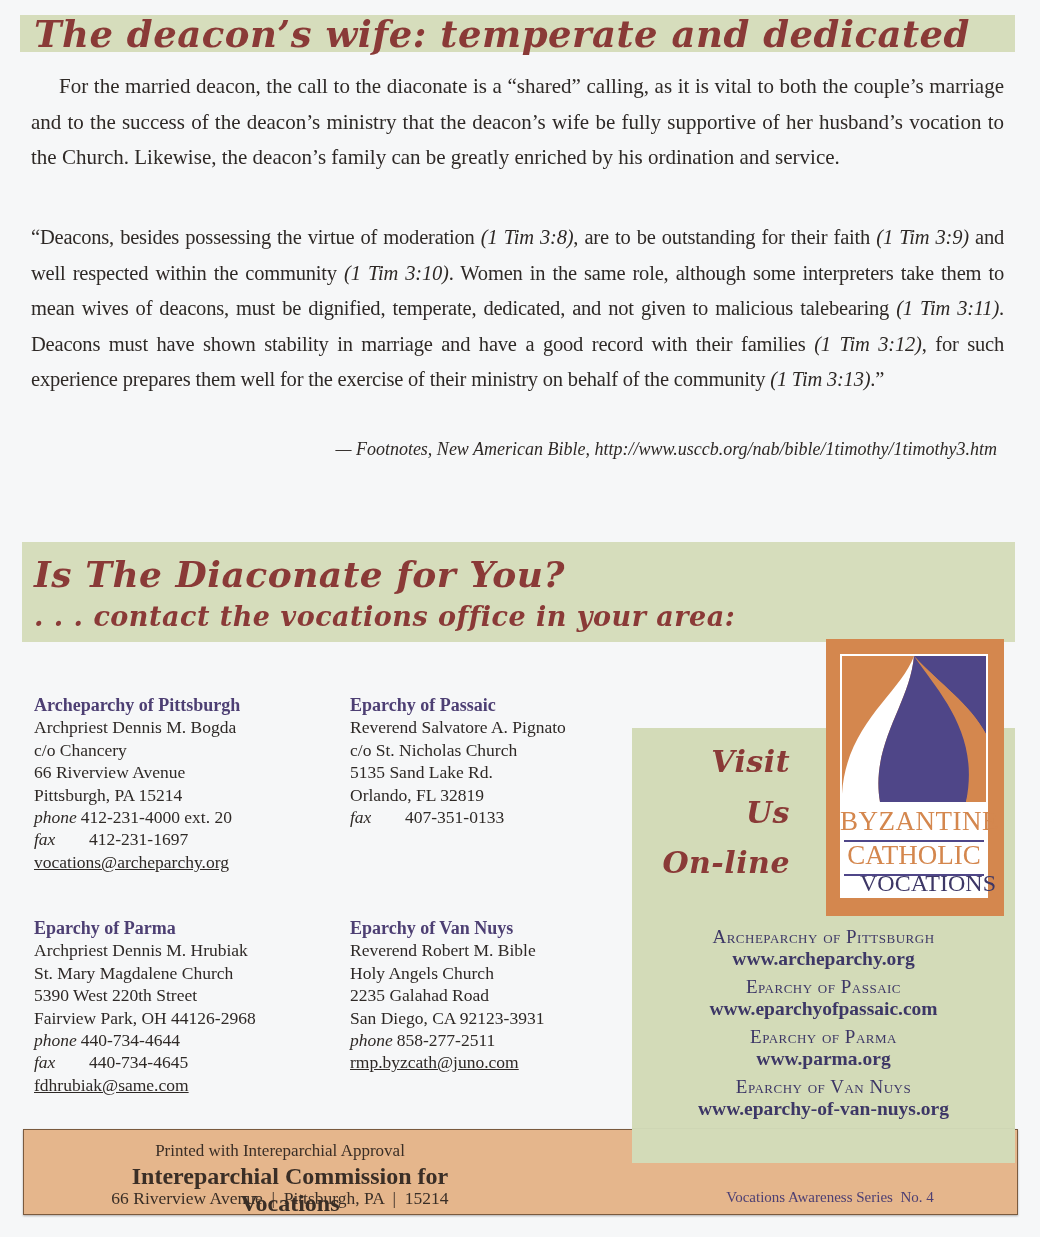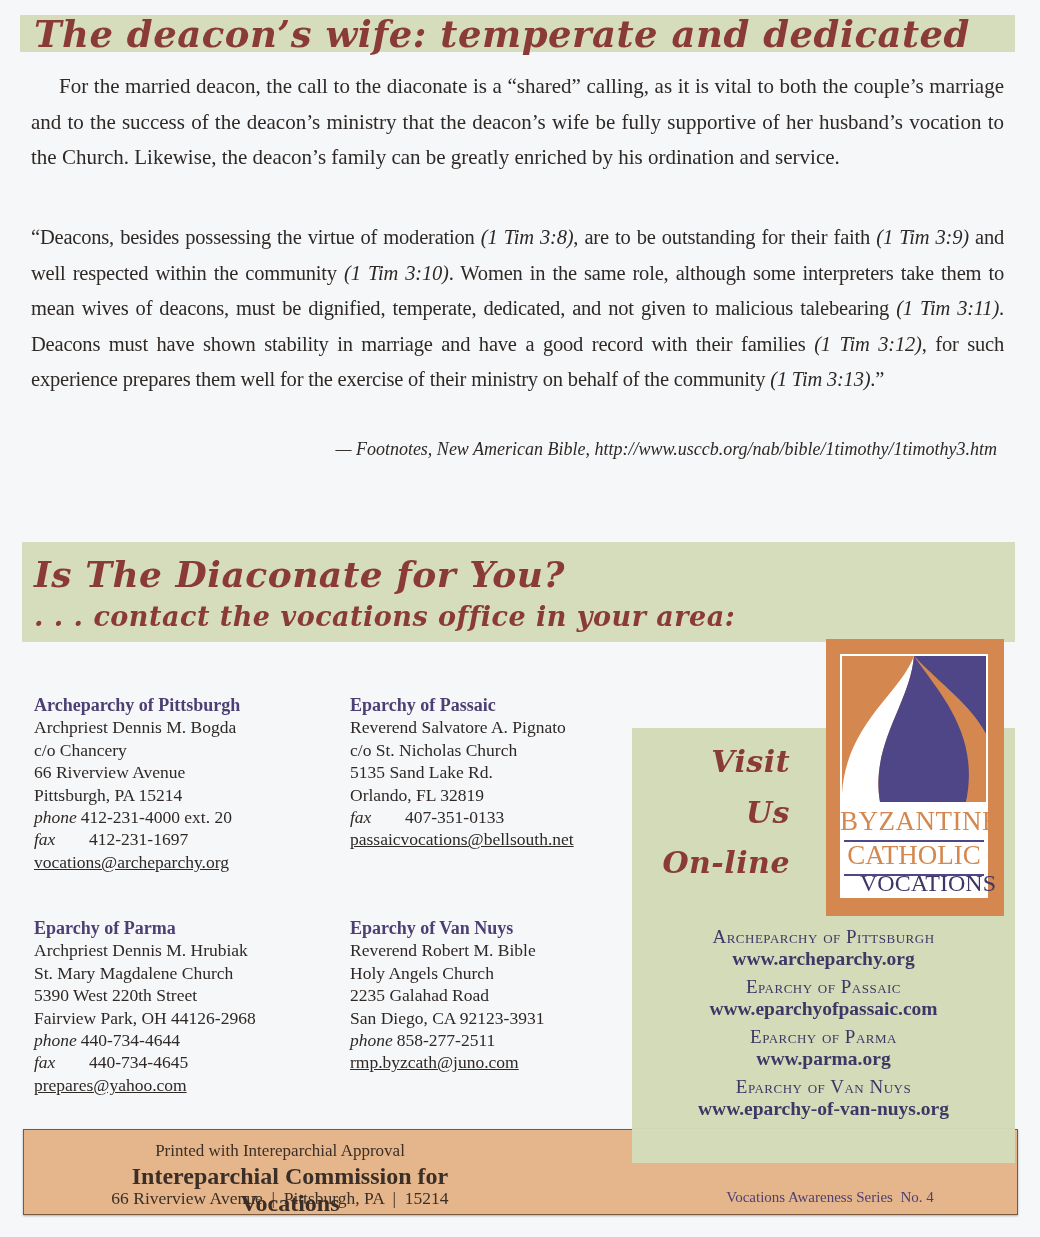--- a/index.html
+++ b/index.html
@@ -155,32 +155,31 @@
   <div class="email">vocations@archeparchy.org</div>
 </div>
 
 <div class="abs contact" style="left:350px; top:694px; width:280px;">
   <div class="name">Eparchy of Passaic</div>
   <div>Reverend Salvatore A. Pignato</div>
   <div>c/o St. Nicholas Church</div>
   <div>5135 Sand Lake Rd.</div>
   <div>Orlando, FL  32819</div>
   <div><span class="label">fax</span><span>407-351-0133</span></div>
-  <div class="email">passaicvocations@bellsouth.net</div>
 </div>
 
 <div class="abs contact" style="left:34px; top:917px; width:300px;">
   <div class="name">Eparchy of Parma</div>
   <div>Archpriest Dennis M. Hrubiak</div>
   <div>St. Mary Magdalene Church</div>
   <div>5390 West 220th Street</div>
   <div>Fairview Park, OH  44126-2968</div>
   <div><span class="label short">phone</span><span>440-734-4644</span></div>
   <div><span class="label">fax</span><span>440-734-4645</span></div>
-  <div class="email">prepares@yahoo.com</div>
+  <div class="email">fdhrubiak@same.com</div>
 </div>
 
 <div class="abs contact" style="left:350px; top:917px; width:280px;">
   <div class="name">Eparchy of Van Nuys</div>
   <div>Reverend Robert M. Bible</div>
   <div>Holy Angels Church</div>
   <div>2235 Galahad Road</div>
   <div>San Diego, CA  92123-3931</div>
   <div><span class="label short">phone</span><span>858-277-2511</span></div>
   <div class="email">rmp.byzcath@juno.com</div>

